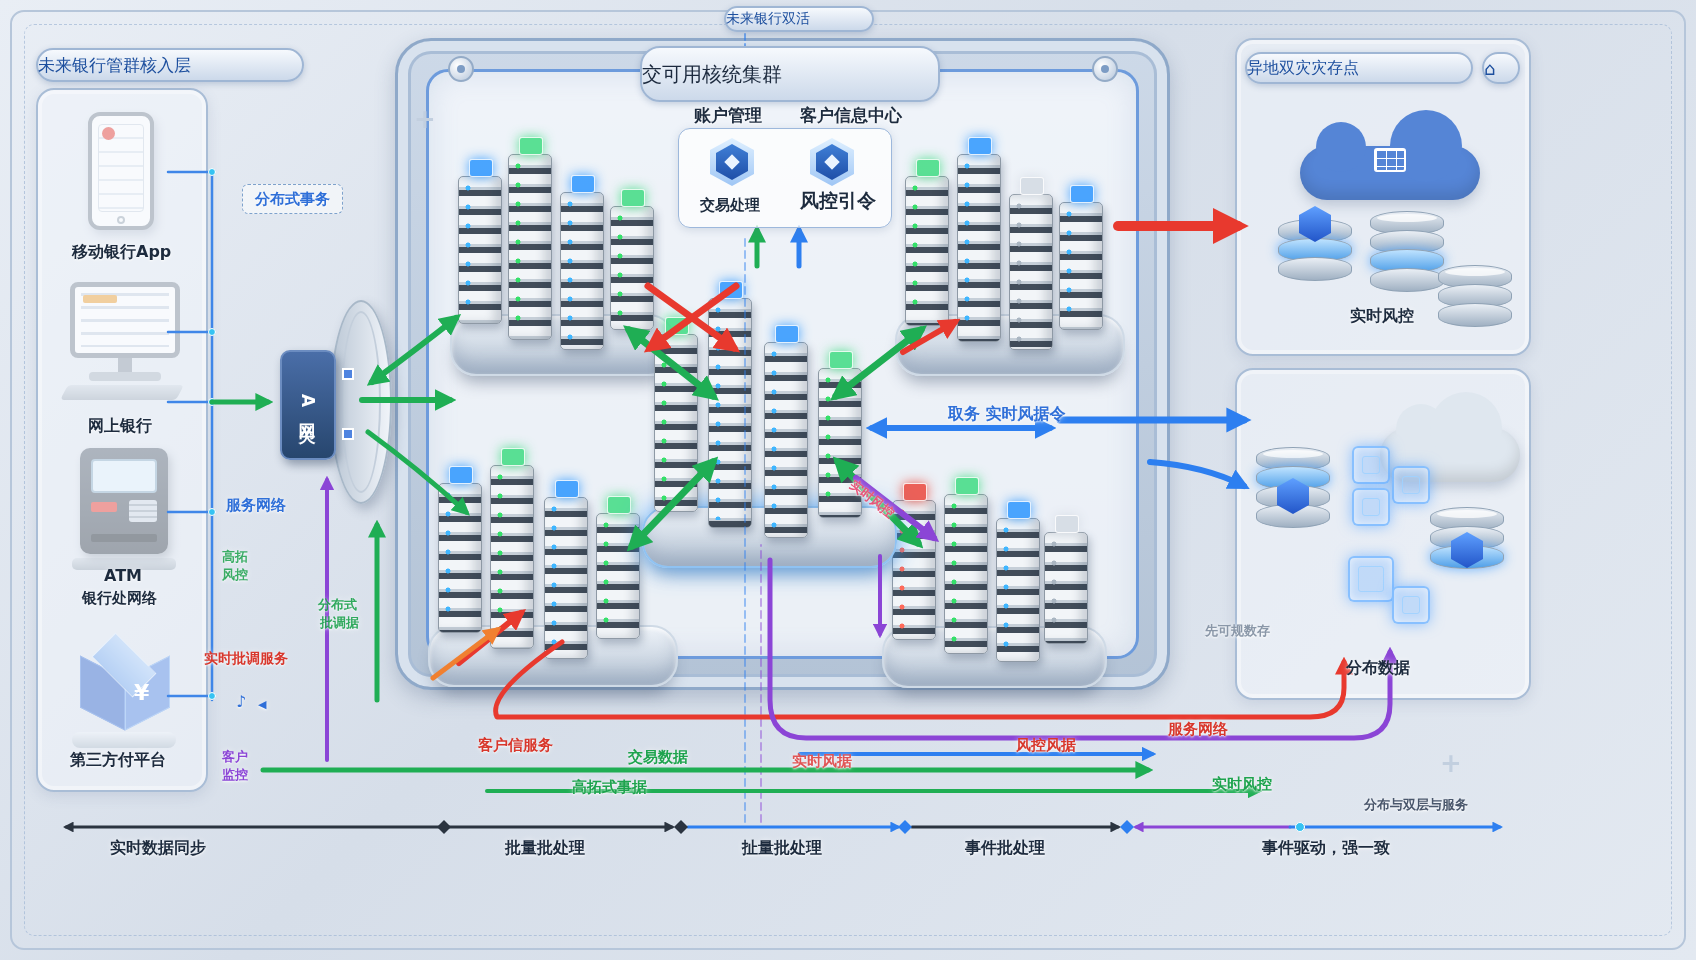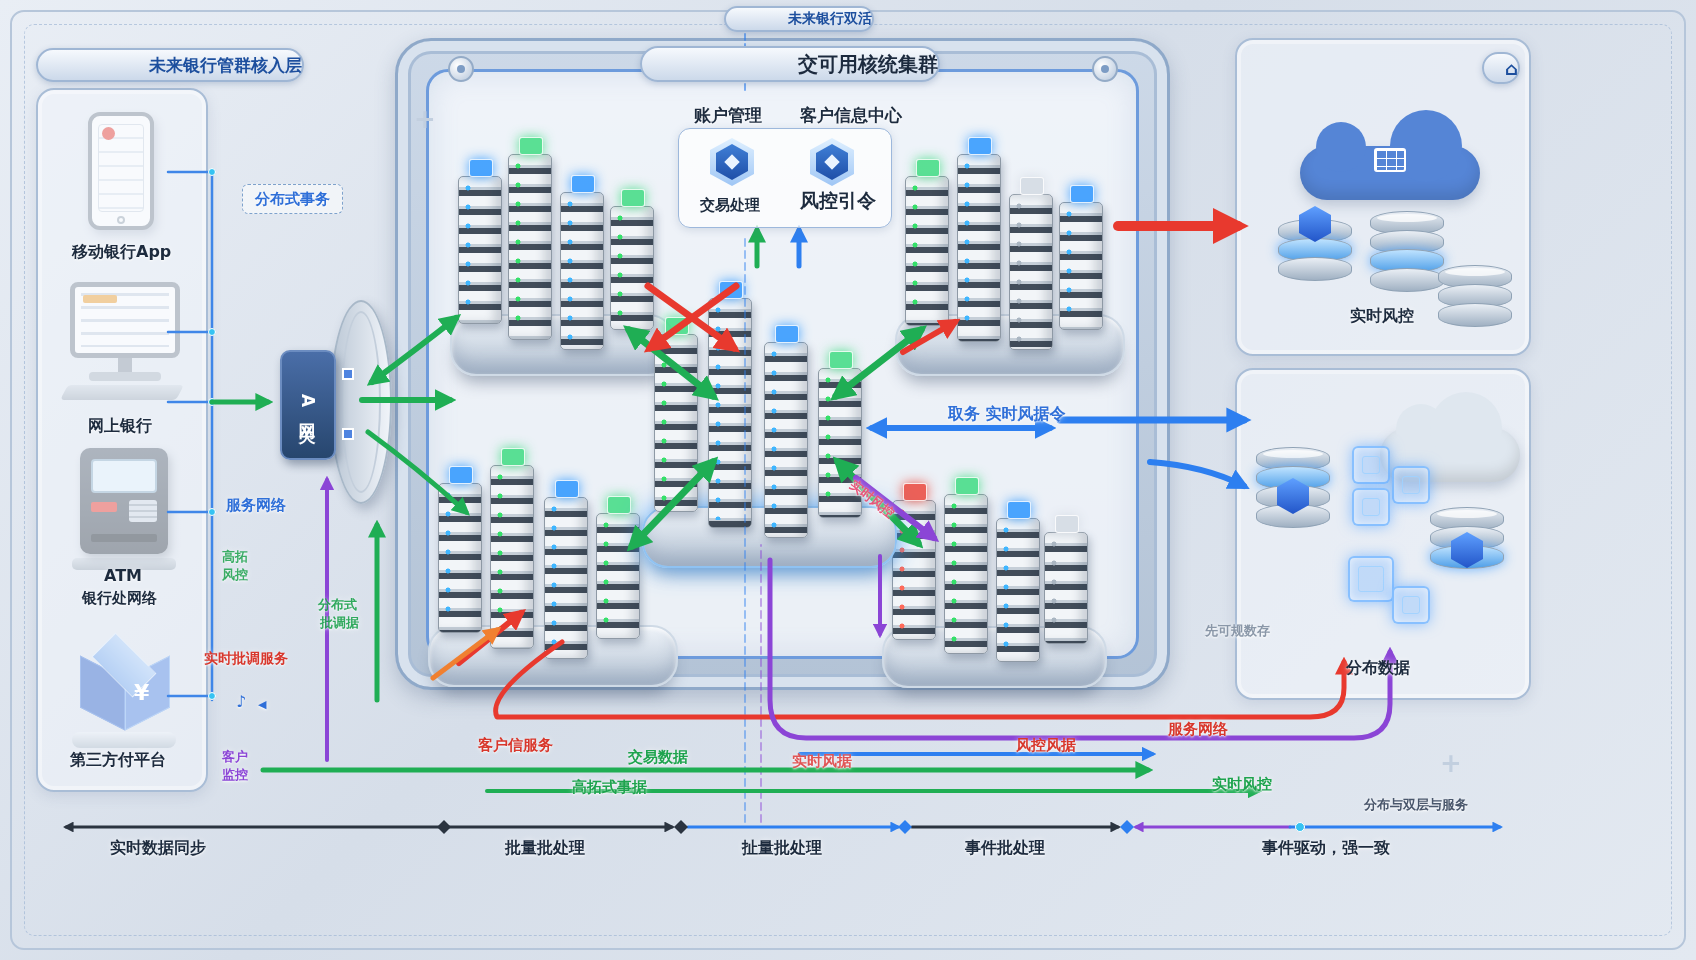--- a/index.html
+++ b/index.html
@@ -5,23 +5,23 @@
   *{margin:0;padding:0;box-sizing:border-box}
   html,body{width:1696px;height:960px}
   body{font-family:"DejaVu Sans","Liberation Sans",sans-serif;background:#dde4ed;overflow:hidden}
   .stage{position:relative;width:1696px;height:960px;
     background:linear-gradient(135deg,#e9eef5 0%,#d6dee9 45%,#e3e9f1 100%)}
   .frame{position:absolute;inset:10px;border:2px solid #b6c6da;border-radius:14px;pointer-events:none}
   .frame-inner{position:absolute;inset:24px;border:1px dashed #9db5d4;border-radius:10px;opacity:.65;pointer-events:none}
 
   .panel{position:absolute;background:rgba(242,246,251,.55);border:2px solid #a9bdd6;border-radius:18px;
     box-shadow:0 4px 14px rgba(80,100,140,.15), inset 0 0 0 4px rgba(255,255,255,.4);z-index:1}
-  .pill{position:absolute;display:flex;align-items:center;justify-content:flex-end;
+  .pill{position:absolute;display:flex;align-items:center;justify-content:flex-start;
     background:linear-gradient(#f6f9fd,#ccd9ea);border:2px solid #9fb6d4;border-radius:20px;
-    color:#1d4f9e;font-weight:bold;box-shadow:0 2px 6px rgba(60,90,140,.25);z-index:5;white-space:nowrap}
+    color:#1d4f9e;font-weight:normal;box-shadow:0 2px 6px rgba(60,90,140,.25);z-index:5;white-space:nowrap}
 
   .lbl{position:absolute;white-space:nowrap;font-weight:bold;z-index:6;
     text-shadow:0 1px 2px rgba(255,255,255,.85),0 0 6px rgba(255,255,255,.6)}
   .lbl.dark{color:#1d2b3e}
   .lbl.blue{color:#2f6fd8}
   .lbl.green{color:#1ea34e}
   .lbl.red{color:#d8372c}
   .lbl.purple{color:#8b45d6}
   .lbl.gray{color:#8a97a8}
   .lbl.small{font-size:13px}
@@ -201,21 +201,21 @@
   <div class="gsq" style="left:342px;top:368px"></div>
   <div class="gsq" style="left:342px;top:428px"></div>
 
   <div style="position:absolute;left:242px;top:184px;z-index:5;padding:4px 12px;border:1px dashed #7ea2cc;border-radius:6px;background:rgba(255,255,255,.55)">
     <span class="lbl blue" style="position:static;font-size:15px">分布式事务</span>
   </div>
 
   <div class="core">
     <div class="core-inner"></div>
   </div>
-  <div class="pill" style="left:640px;top:46px;width:300px;height:36px;font-size:20px;color:#1c2a3e">
+  <div class="pill" style="left:640px;top:46px;width:300px;height:56px;font-size:20px;color:#1c2a3e">
     <span>交可用核统集群</span>
   </div>
   <div class="emblem" style="left:448px;top:56px"></div>
   <div class="emblem" style="left:1092px;top:56px"></div>
 
   <div class="lbl dark" style="left:694px;top:104px;font-size:17px">账户管理</div>
   <div class="lbl dark" style="left:800px;top:104px;font-size:17px">客户信息中心</div>
 
   <div class="hexbox"></div>
   <div class="hex" style="left:710px;top:138px"></div>
@@ -256,20 +256,23 @@
   </div>
   <div class="cluster center" style="left:642px;top:252px;width:255px;height:316px">
     <div class="platform"></div>
     <div class="tower t-green" style="left:12px;bottom:56px;height:178px"></div>
     <div class="tower t-blue" style="left:66px;bottom:40px;height:230px"></div>
     <div class="tower t-blue" style="left:122px;bottom:30px;height:196px"></div>
     <div class="tower t-green" style="left:176px;bottom:50px;height:150px"></div>
   </div>
 
   <div class="panel" style="left:1235px;top:38px;width:296px;height:318px"></div>
+  <div class="pill" style="left:1245px;top:52px;width:228px;height:32px;font-size:16px">
+    <span>异地双灾灾存点</span>
+  </div>
   <div class="pill" style="left:1482px;top:52px;width:38px;height:32px;font-size:18px">
     <span>⌂</span>
   </div>
   <div class="cloud bluec" style="left:1300px;top:146px;width:180px">
     <div class="cgrid"></div>
   </div>
   <div class="dbstack" style="left:1278px;top:224px">
     <div class="badge-hex"></div>
     <div class="db"></div>
       <div class="db glow"></div>

